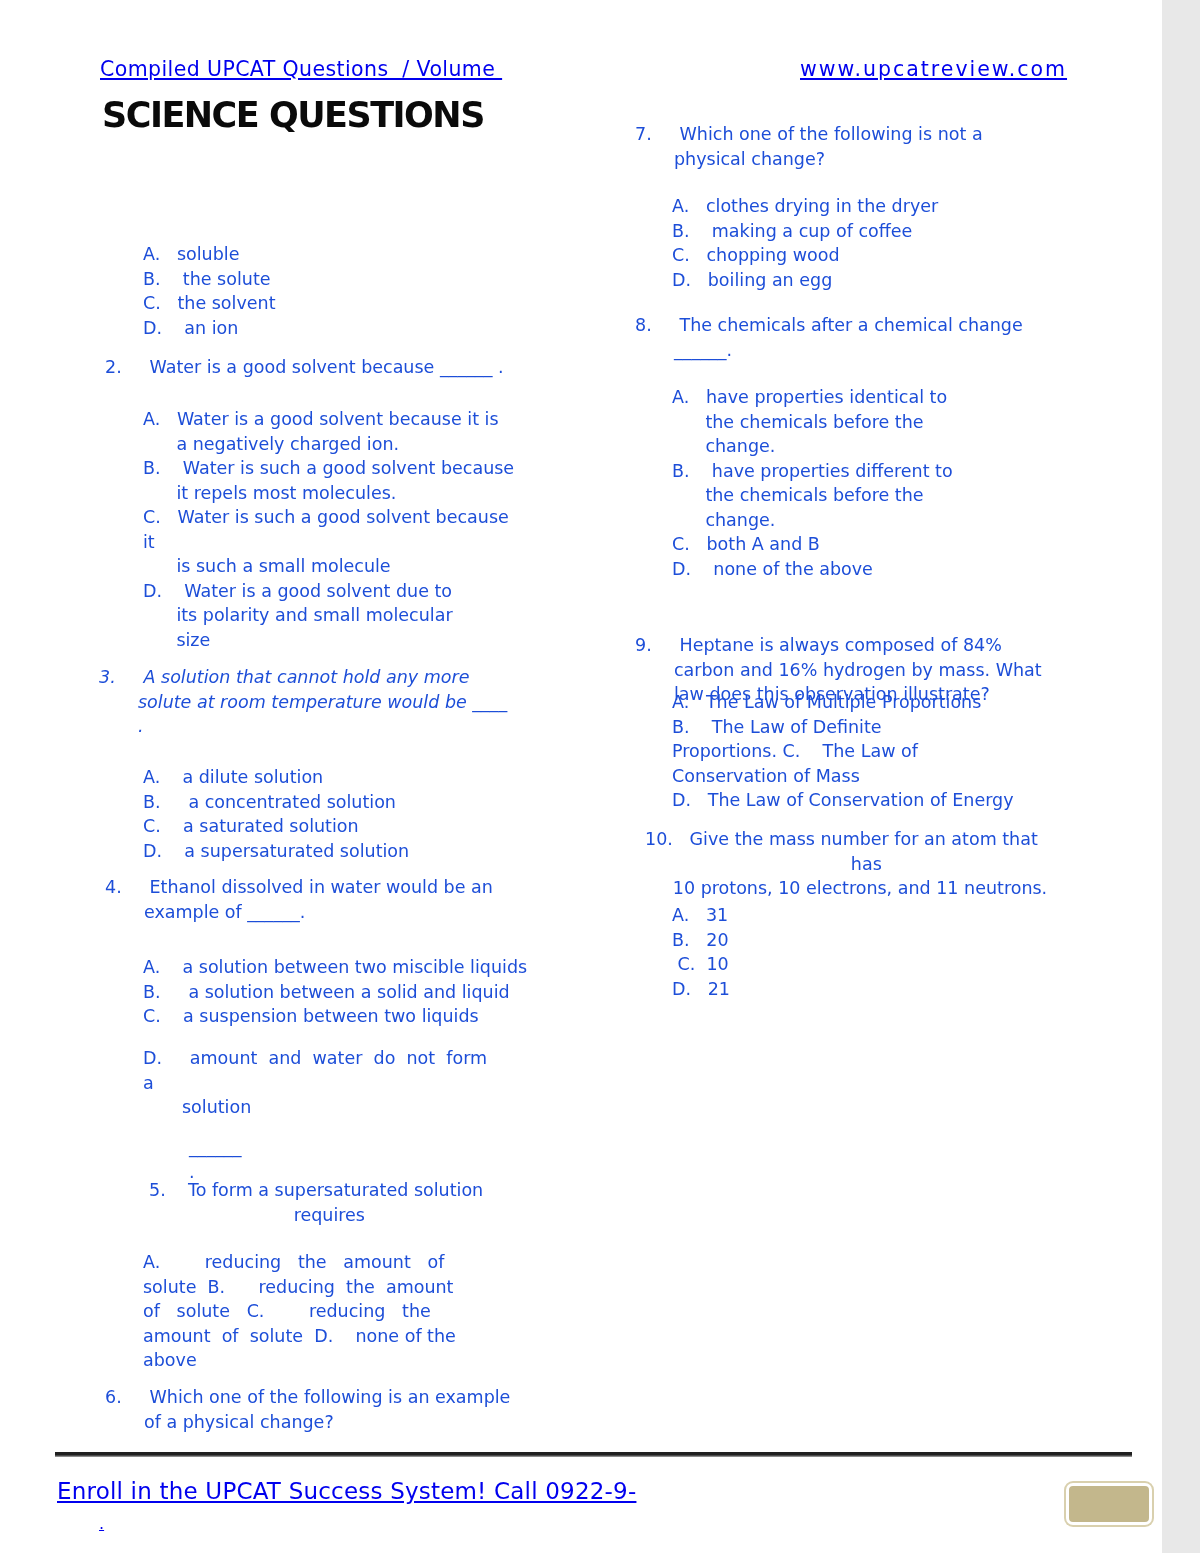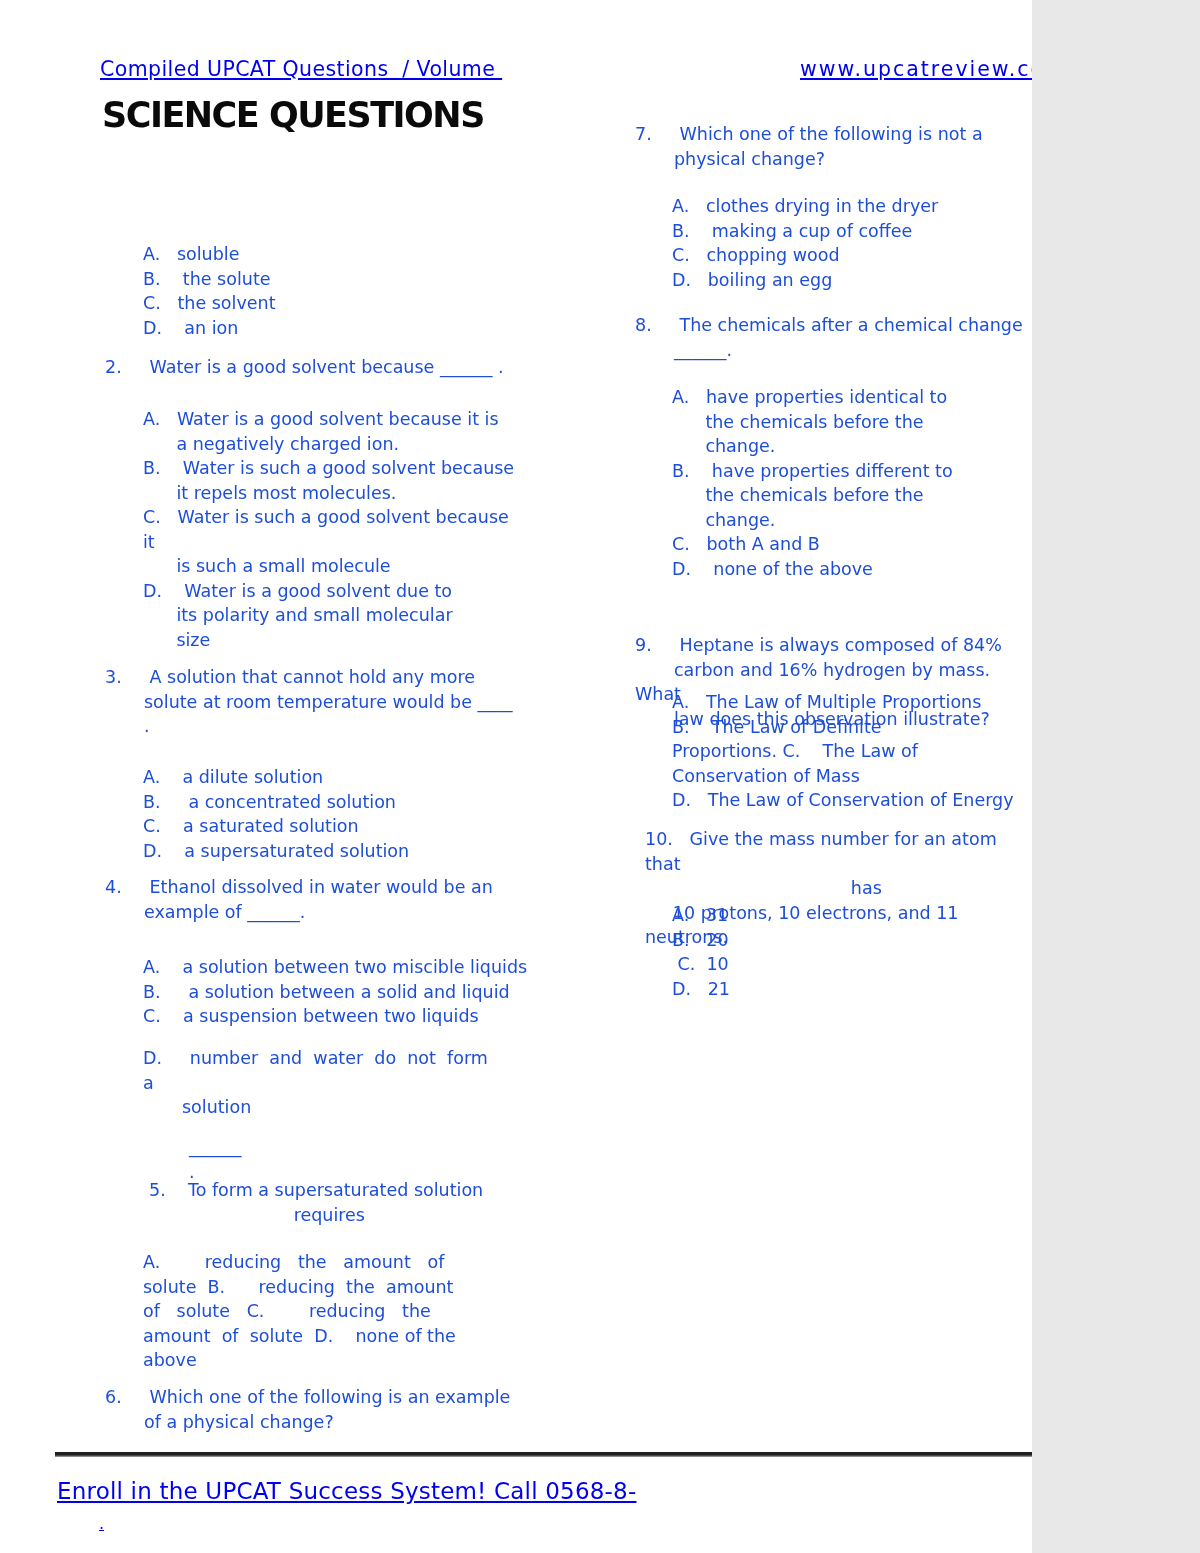--- a/index.html
+++ b/index.html
@@ -1,18 +1,18 @@
 <!DOCTYPE html>
 <html><head>
 <meta charset="utf-8">
 <style>
   html,body{margin:0;padding:0;background:#e8e8e8;}
   #page{
     position:relative;
-    width:1032px;
+    width:1162px;
     height:1553px;
     background:#ffffff;
     font-family:"DejaVu Sans", sans-serif;
     color:#111111;
     overflow:hidden;
   }
   .tb{
     position:absolute;
     white-space:pre-wrap;
     font-size:17.5px;
@@ -32,21 +32,21 @@
   #page-title{
     position:absolute; left:102px; top:95px;
     font-size:35px; font-weight:700; letter-spacing:-1.5px;
     color:#0a0a0a; white-space:pre;
   }
   
   #q1s {left:105px; top:170px;}
   #q1o {left:143px; top:242px;}
   #q2s {left:105px; top:355px;}
   #q2o {left:143px; top:407px;}
-  #q3s {left:105px; top:665px;}
+  #q3s {left:99px; top:665px;font-style:italic;}
   #q3o {left:143px; top:765px;}
   #q4s {left:105px; top:875px;}
   #q4oabc {left:143px; top:955px;}
   #q4od {left:143px; top:1046px;}
   #q5s {left:133px; top:1178px;margin-left:16px;}
   #q5b {left:143px; top:1135px;margin-left:46px;}
   #q5o {left:143px; top:1250px;}
   #q6s {left:105px; top:1385px;}
   
   #q7s {left:635px; top:122px;}
@@ -108,21 +108,21 @@
   <div id="q3o" class="tb">A.    a dilute solution
 B.     a concentrated solution
 C.    a saturated solution
 D.    a supersaturated solution</div>
 
   <div id="q4s" class="tb">4.     Ethanol dissolved in water would be an
        example of ______.</div>
   <div id="q4oabc" class="tb">A.    a solution between two miscible liquids
 B.     a solution between a solid and liquid
 C.    a suspension between two liquids</div>
-  <div id="q4od" class="tb">D.     number  and  water  do  not  form
+  <div id="q4od" class="tb">D.     amount  and  water  do  not  form
 a
        solution</div>
 
   <div id="q5s" class="tb">5.    To form a supersaturated solution
                           requires</div>
   <div id="q5b" class="tb">______
 .</div>
   <div id="q5o" class="tb">A.        reducing   the   amount   of
 solute  B.      reducing  the  amount
 of   solute   C.        reducing   the
@@ -162,17 +162,17 @@
   <div id="q10s" class="tb">10.   Give the mass number for an atom that
                                      has
      10 protons, 10 electrons, and 11 neutrons.</div>
   <div id="q10o" class="tb">A.   31
 B.   20
  C.  10
 D.   21</div>
 
 
   <div id="footer-rule"></div>
-  <a id="footer-link" class="link">Enroll in the UPCAT Success System! Call 0568-8-</a>
+  <a id="footer-link" class="link">Enroll in the UPCAT Success System! Call 0922-9-</a>
   <a id="footer-dot" class="link">.</a>
   <div id="footer-btn"></div>
 
 </div>
 
 </body></html>

